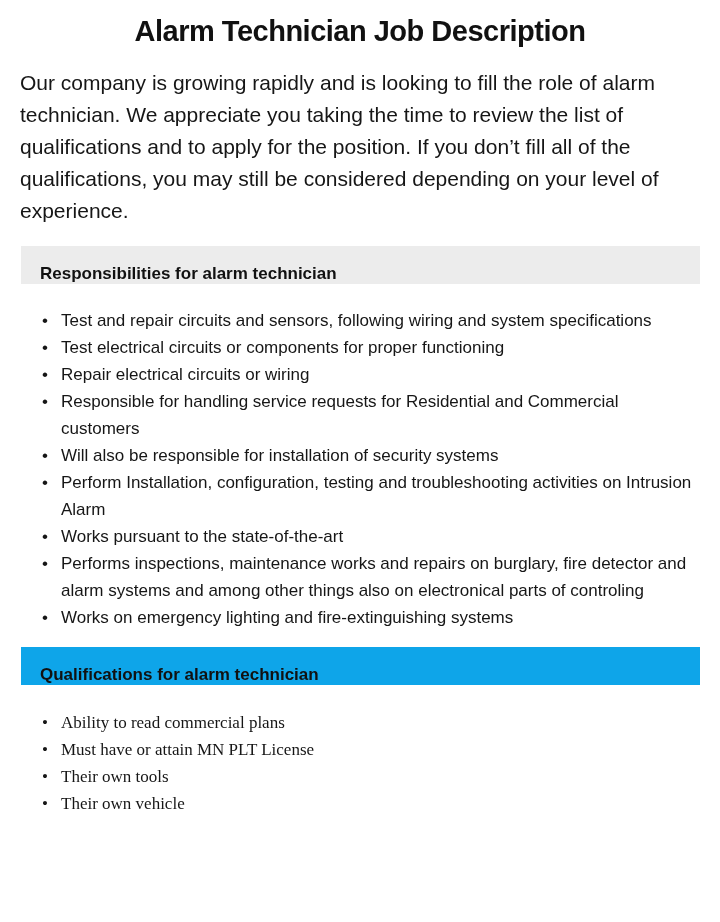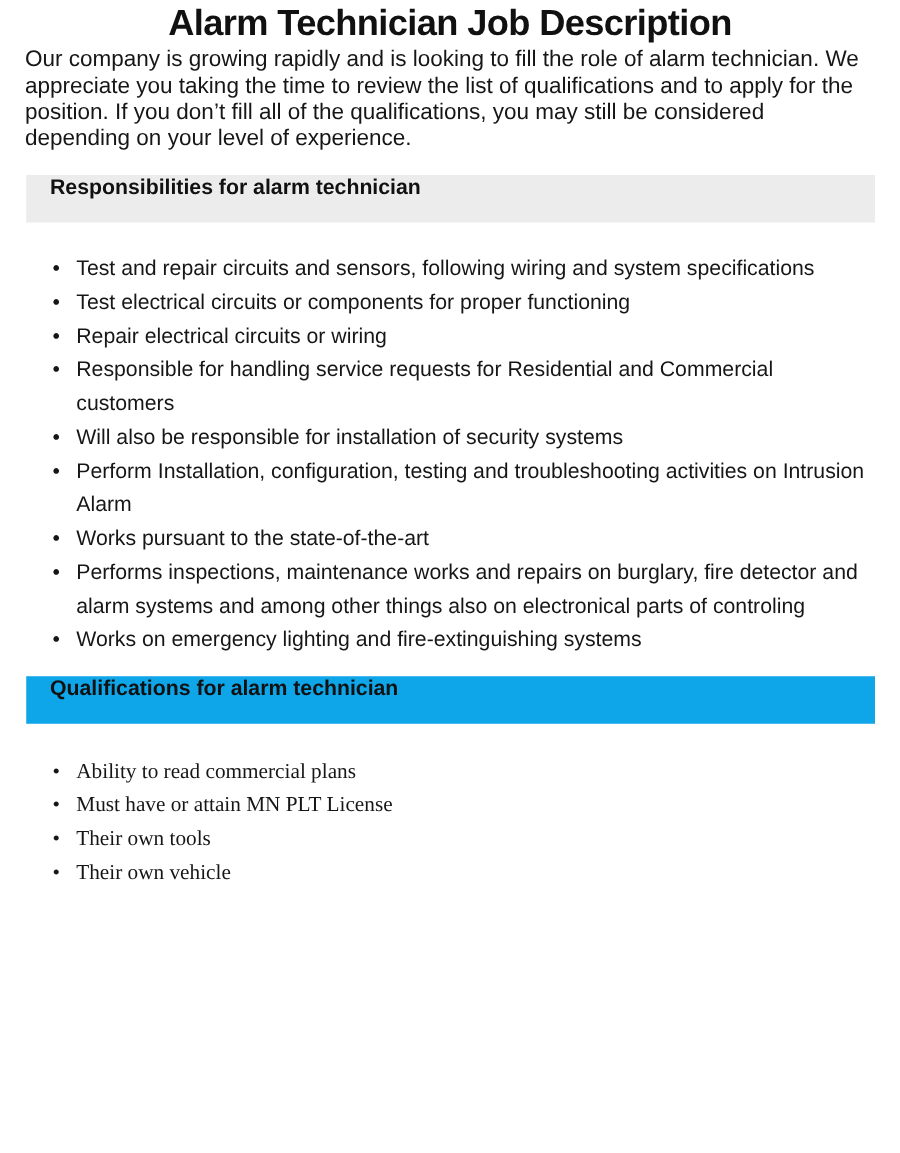--- a/index.html
+++ b/index.html
@@ -9,40 +9,40 @@
   body {
     width: 720px;
     height: 922px;
     overflow: hidden;
     font-family: "Liberation Sans", "DejaVu Sans", sans-serif;
     color: #161616;
   }
   .doc {
     width: 720px;
     height: 922px;
-    padding-top: 2px;
+    padding-top: 14px;
   }
   h1.page-title {
     font-size: 29px;
     line-height: 34px;
     font-weight: 700;
     text-align: center;
     letter-spacing: -0.5px;
     color: #111111;
   }
   p.intro {
-    margin: 1px 20px 0 20px;
-    font-size: 18px;
-    line-height: 21px;
+    margin: 19px 20px 0 20px;
+    font-size: 21px;
+    line-height: 32px;
   }
   .section-header {
     margin: 19px 20px 12px 21px;
     height: 38px;
     display: flex;
-    align-items: flex-start;
+    align-items: flex-end;
     padding-left: 19px;
     background: #ececec;
   }
   .section-header .section-heading {
     font-size: 17px;
     font-weight: 700;
     color: #111111;
   }
   ul.bullet-list {
     list-style: none;

